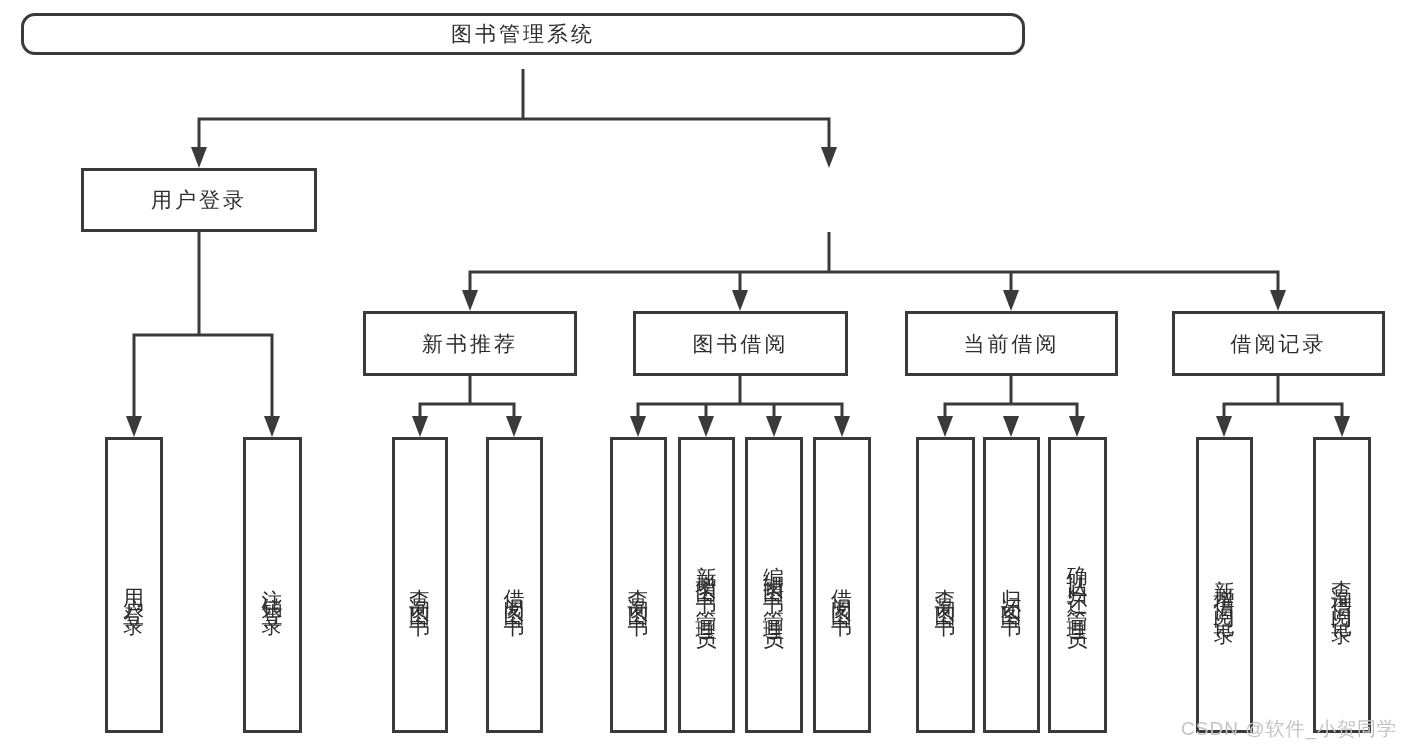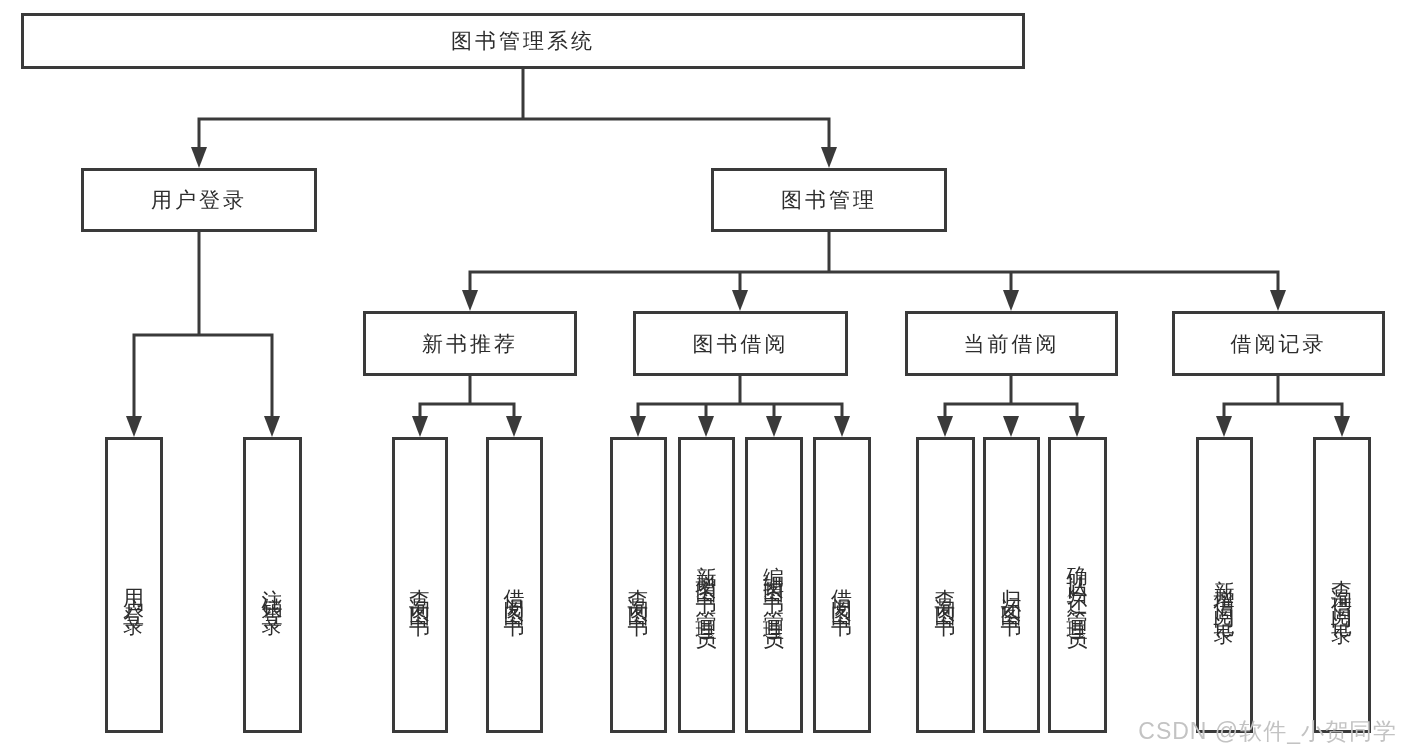--- a/index.html
+++ b/index.html
@@ -31,21 +31,21 @@
     text-orientation:mixed;
     font-size:21px;
     letter-spacing:9px;
     padding-top:9px;
     line-height:1.1;
   }
   .watermark{
     position:absolute;
     top:716px;
     right:8px;
-    font-size:23px;
+    font-size:19px;
     letter-spacing:1px;
     color:#c3c3c3;
     white-space:nowrap;
   }
 </style>
 </head>
 <body>
 
 <div id="canvas">
 
@@ -75,24 +75,23 @@
       <polygon points="766,416 782,416 774,437"></polygon>
       <polygon points="834,416 850,416 842,437"></polygon>
       <polygon points="937,416 953,416 945,437"></polygon>
       <polygon points="1003,416 1019,416 1011,437"></polygon>
       <polygon points="1069,416 1085,416 1077,437"></polygon>
       <polygon points="1216,416 1232,416 1224,437"></polygon>
       <polygon points="1334,416 1350,416 1342,437"></polygon>
     </g>
   </svg>
 
-  <div class="box h-box" style="left:21px;top:13px;width:1004px;height:56px;">图书管理系统</div>
+  <div class="box h-box" style="left:21px;top:13px;width:1004px;height:42px;border-radius:14px;">图书管理系统</div>
 
   <div class="box h-box" style="left:81px;top:168px;width:236px;height:64px;">用户登录</div>
-  <div class="box h-box" style="left:711px;top:168px;width:236px;height:64px;">图书管理</div>
 
   <div class="box h-box" style="left:363px;top:311px;width:214px;height:65px;text-align:center;">新书推荐</div>
   <div class="box h-box" style="left:633px;top:311px;width:215px;height:65px;">图书借阅</div>
   <div class="box h-box" style="left:905px;top:311px;width:213px;height:65px;">当前借阅</div>
   <div class="box h-box" style="left:1172px;top:311px;width:213px;height:65px;">借阅记录</div>
 
   <div class="box v-box" style="left:105px;top:437px;width:58px;height:296px;">用户登录</div>
   <div class="box v-box" style="left:243px;top:437px;width:59px;height:296px;">注销登录</div>
 
   <div class="box v-box" style="left:392px;top:437px;width:56px;height:296px;">查询图书</div>

